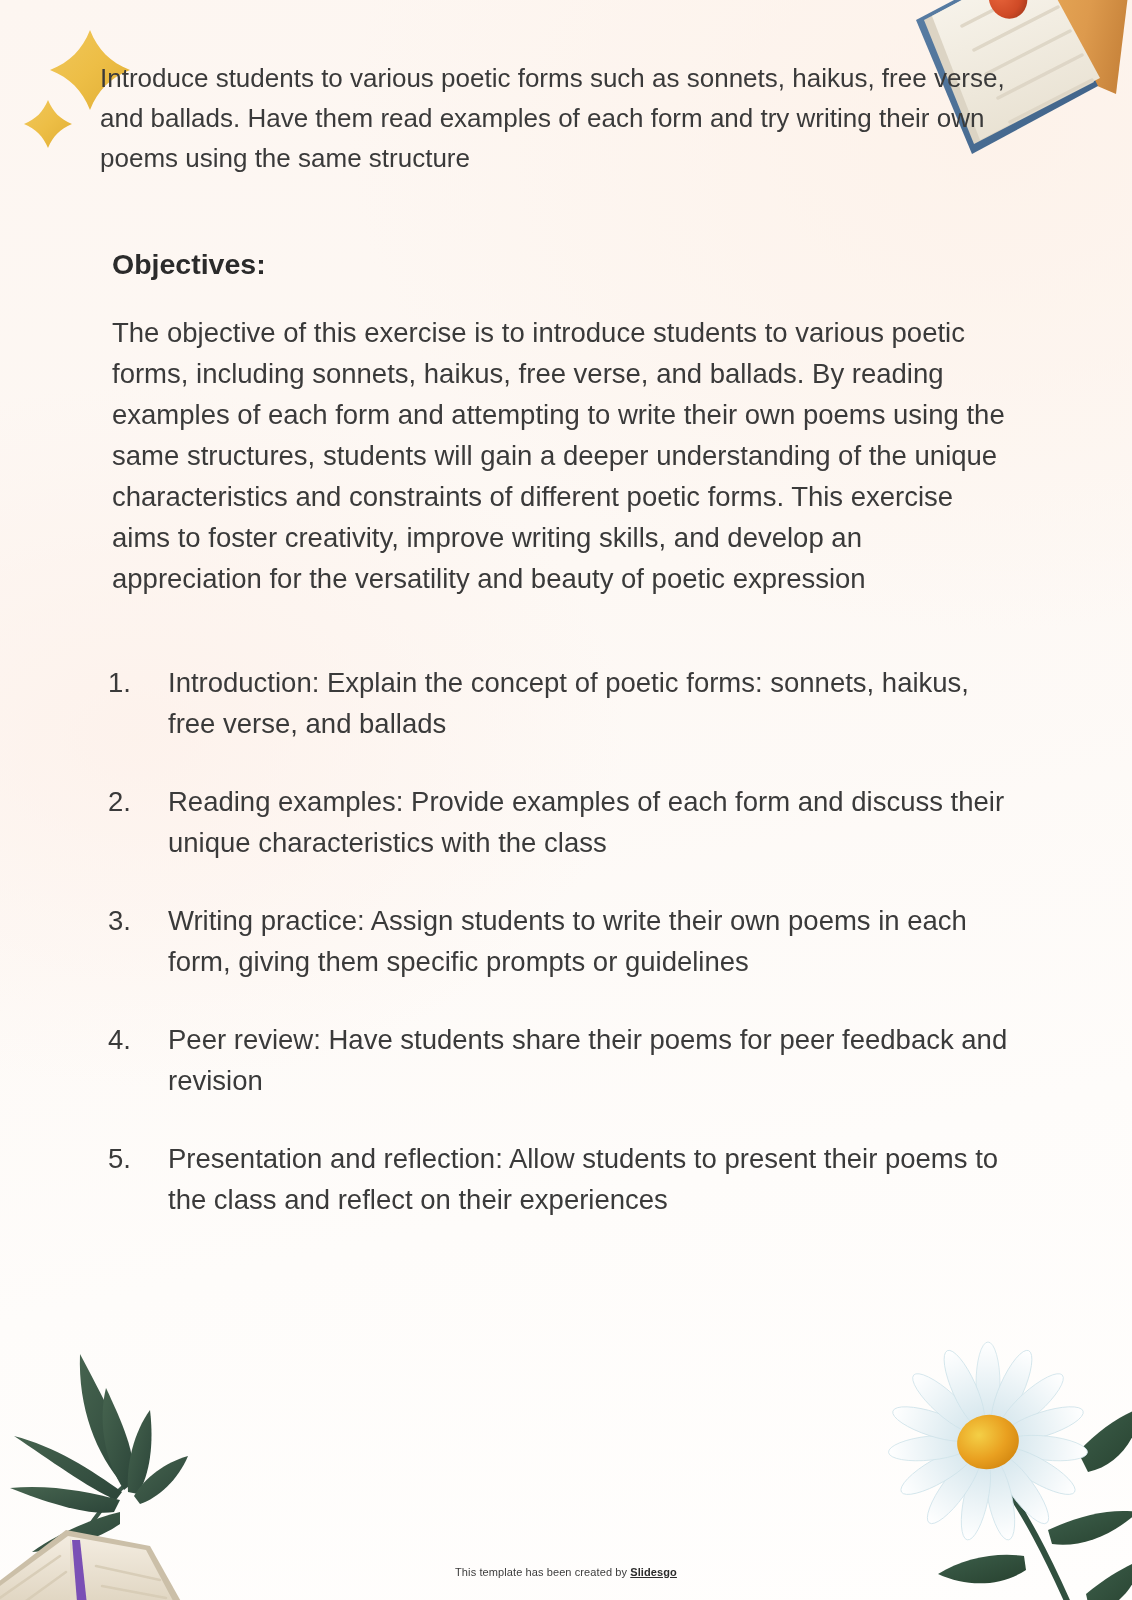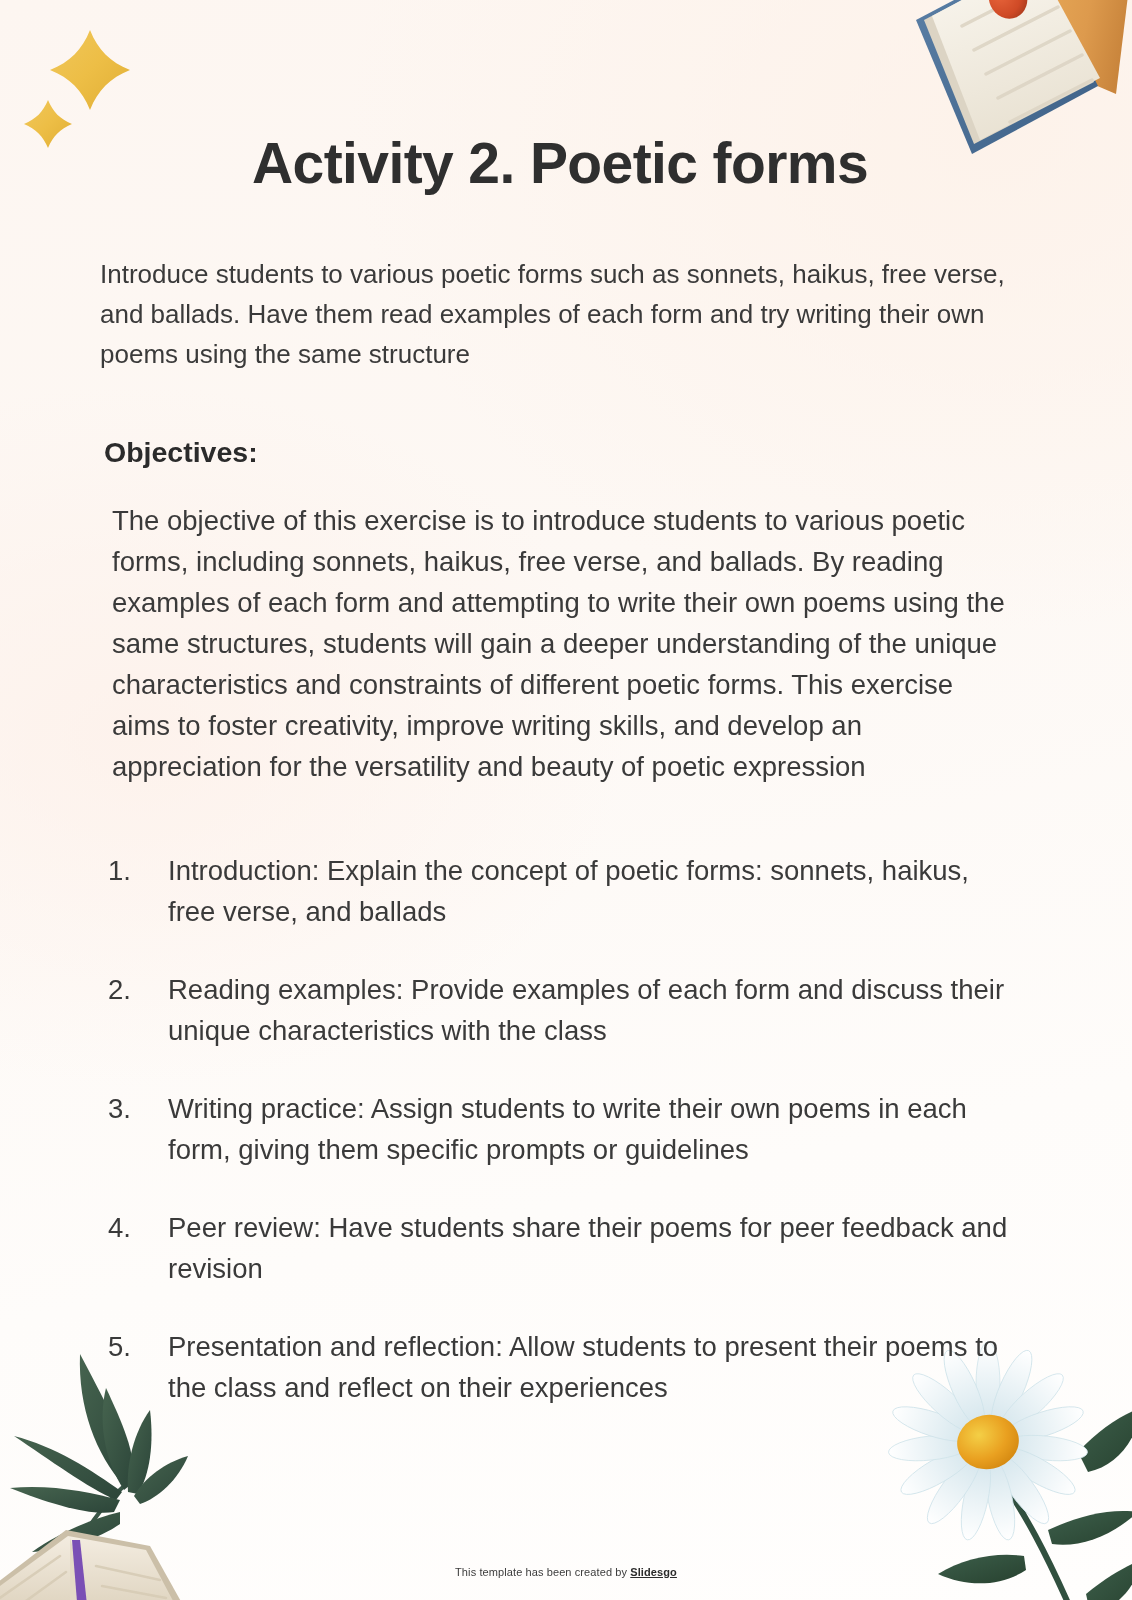--- a/index.html
+++ b/index.html
@@ -57,21 +57,21 @@
   .intro {
     margin: 0;
     padding-top: 58px;
     font-size: 26px;
     line-height: 40px;
     color: #3a3a3a;
     font-weight: 400;
   }
 
   .section-heading {
-    margin: 4px;
+    margin: 12px;
     padding-top: 56px;
     font-size: 28.5px;
     line-height: 36px;
     font-weight: bold;
     color: #2b2b2b;
   }
 
   .section-heading .heading-colon { font-weight: bold; }
 
   .body-para {
@@ -266,21 +266,20 @@
         <ellipse cx="0" cy="-58" rx="12" ry="42" transform="rotate(312)"></ellipse>
         <ellipse cx="0" cy="-58" rx="12" ry="42" transform="rotate(336)"></ellipse>
       </g>
     </g>
 
     <ellipse cx="116" cy="130" rx="31" ry="27" fill="url(#ctG)" transform="rotate(-12 116 130)"></ellipse>
   </svg>
 
   <div class="content">
 
-    <h1 class="page-title">Activity 2. Poetic forms</h1>
 
     <p class="intro">Introduce students to various poetic forms such as sonnets, haikus, free verse, and ballads. Have them read examples of each form and try writing their own poems using the same structure</p>
 
     <h2 class="section-heading"><span>Objectives</span><span class="heading-colon">:</span></h2>
 
     <p class="body-para">The objective of this exercise is to introduce students to various poetic forms, including sonnets, haikus, free verse, and ballads. By reading examples of each form and attempting to write their own poems using the same structures, students will gain a deeper understanding of the unique characteristics and constraints of different poetic forms. This exercise aims to foster creativity, improve writing skills, and develop an appreciation for the versatility and beauty of poetic expression</p>
 
 
     <ol class="steps" id="steps-list">
         <li><span>Introduction: Explain the concept of poetic forms: sonnets, haikus, free verse, and ballads</span></li>

